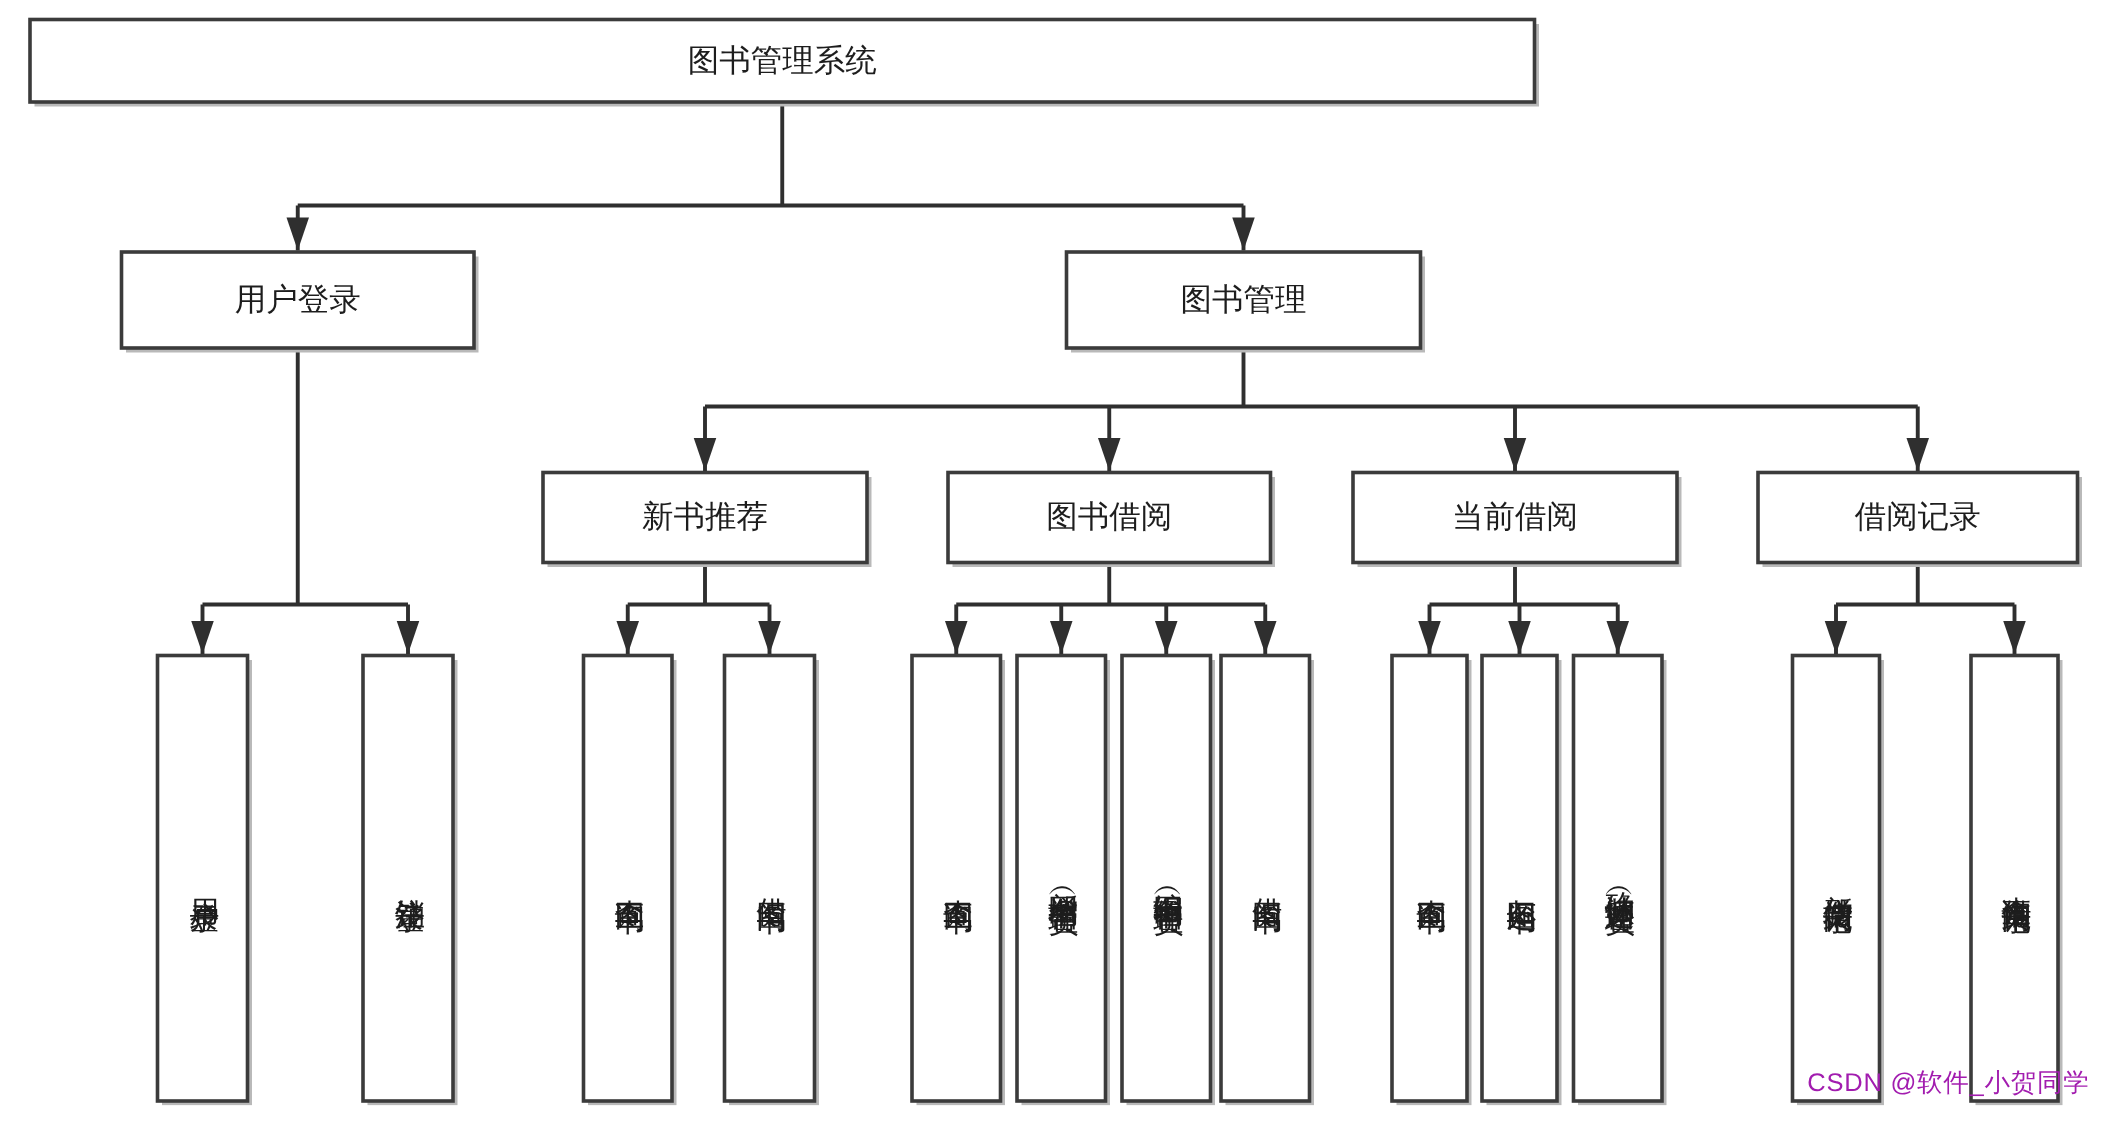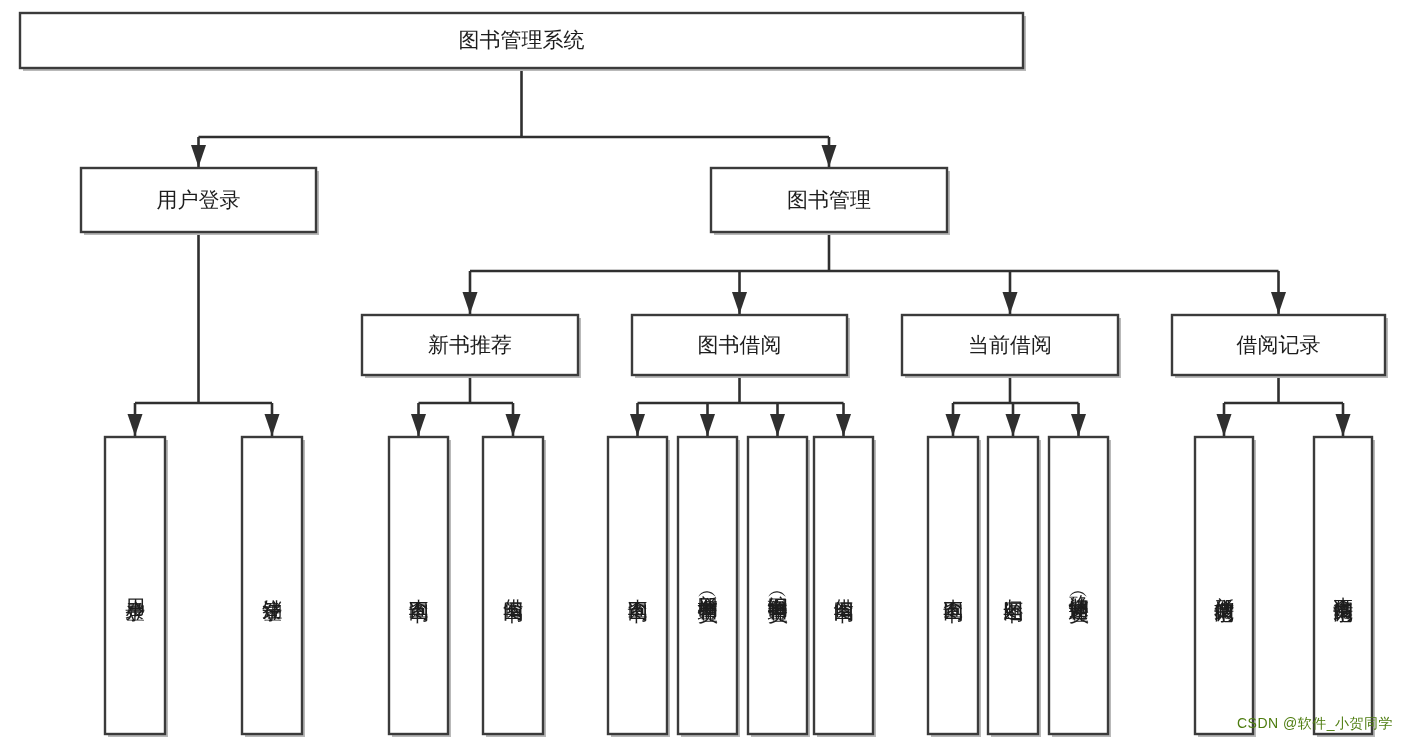--- a/index.html
+++ b/index.html
@@ -67,22 +67,22 @@
     color: #1d1d1d;
     letter-spacing: 1.5px;
     white-space: nowrap;
     text-align: center;
   }
   .watermark {
     position: absolute;
     right: 12px;
     bottom: 4px;
     font-family: "Liberation Sans", "DejaVu Sans", sans-serif;
-    font-size: 14px;
-    color: #4d7c0f;
+    font-size: 17px;
+    color: #a21caf;
     letter-spacing: 0.5px;
     white-space: nowrap;
     pointer-events: none;
   }
 </style>
 </head>
 <body>
 
 <div id="diagram-root">
 

